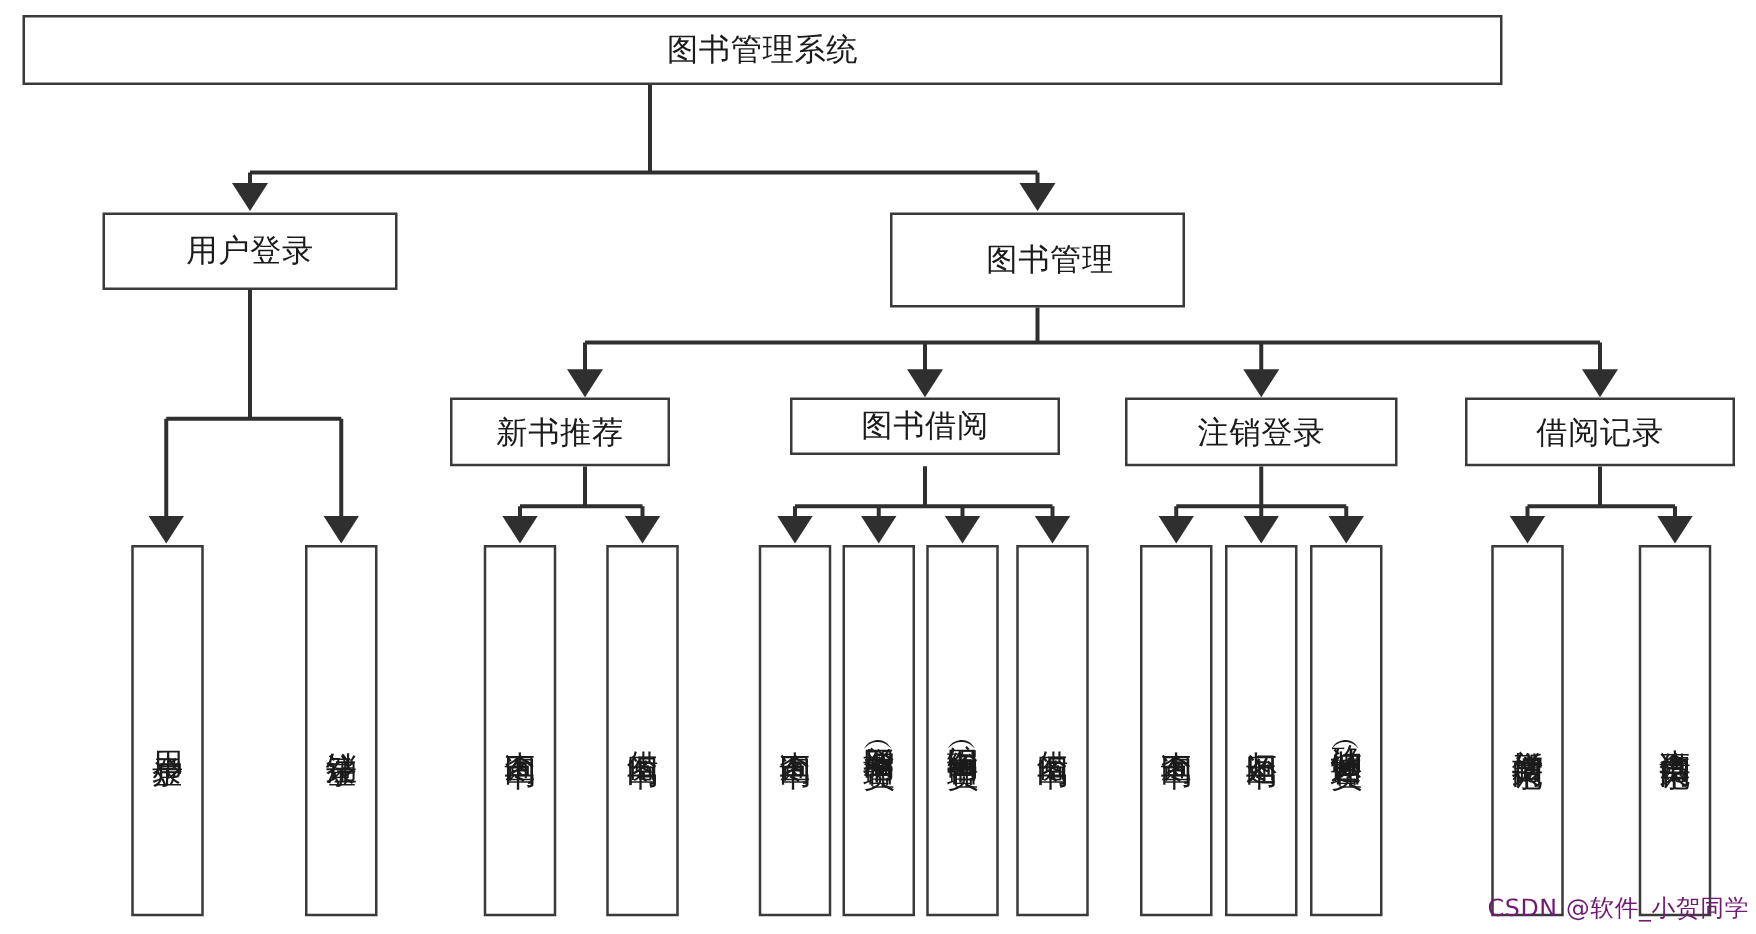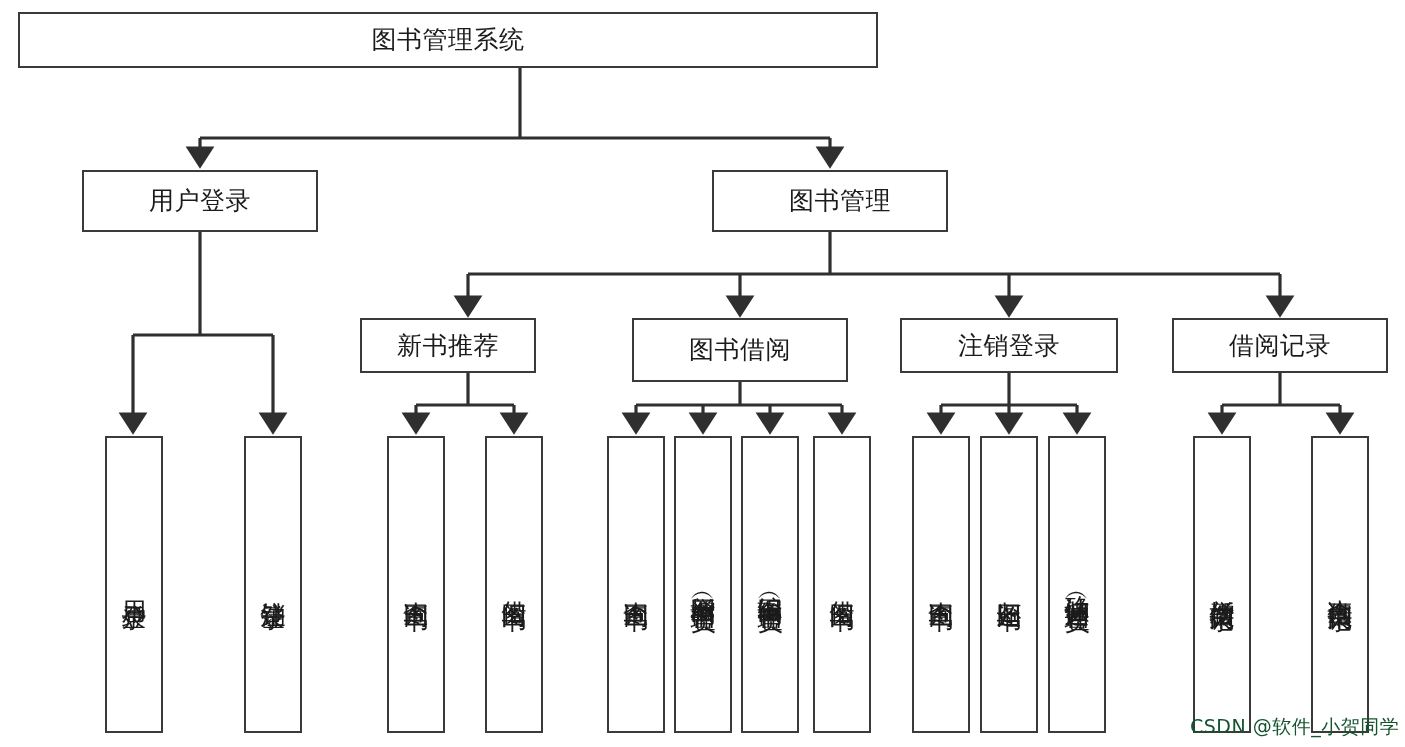--- a/index.html
+++ b/index.html
@@ -54,21 +54,21 @@
   .node.vert .label {
     writing-mode: vertical-rl;
     text-orientation: upright;
     font-size: 25px;
     line-height: 1.0;
     letter-spacing: 2px;
   }
   .watermark {
     position: absolute;
     font-size: 19px;
-    color: #14532d;
+    color: #701a75;
     white-space: nowrap;
     letter-spacing: 0.5px;
     font-family: "DejaVu Sans", "Liberation Sans", sans-serif;
   }
 </style>
 </head>
 <body>
 
 <div id="canvas">
 
@@ -115,37 +115,37 @@
       <path d="M1009,405 L1009,422" marker-end="url(#arrow)"></path>
       <path d="M1077,405 L1077,422" marker-end="url(#arrow)"></path>
 
       <path d="M1280,373 L1280,405"></path>
       <path d="M1222,405 L1340,405"></path>
       <path d="M1222,405 L1222,422" marker-end="url(#arrow)"></path>
       <path d="M1340,405 L1340,422" marker-end="url(#arrow)"></path>
     </g>
   </svg>
 
-  <div class="node root horiz" style="left:18px; top:12px; width:860px; height:56px;">
+  <div class="node root horiz" style="left:18px; top:12px; width:1184px; height:56px;">
     <span class="label">图书管理系统</span>
   </div>
 
   <div class="node horiz" style="left:82px; top:170px; width:236px; height:62px;">
     <span class="label">用户登录</span>
   </div>
 
-  <div class="node horiz" style="left:712px; top:170px; width:236px; height:62px;padding-left:20px;">
+  <div class="node horiz" style="left:712px; top:170px; width:236px; height:76px;padding-left:20px;">
     <span class="label">图书管理</span>
   </div>
 
   <div class="node horiz" style="left:360px; top:318px; width:176px; height:55px;">
     <span class="label">新书推荐</span>
   </div>
 
-  <div class="node horiz" style="left:632px; top:318px; width:216px; height:64px;">
+  <div class="node horiz" style="left:632px; top:318px; width:216px; height:46px;">
     <span class="label">图书借阅</span>
   </div>
 
   <div class="node horiz" style="left:900px; top:318px; width:218px; height:55px;">
     <span class="label">注销登录</span>
   </div>
 
   <div class="node horiz" style="left:1172px; top:318px; width:216px; height:55px;justify-content:center;">
     <span class="label">借阅记录</span>
   </div>

